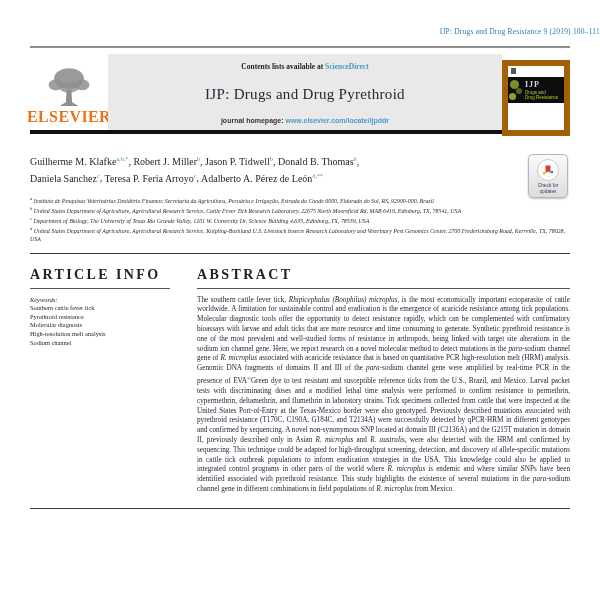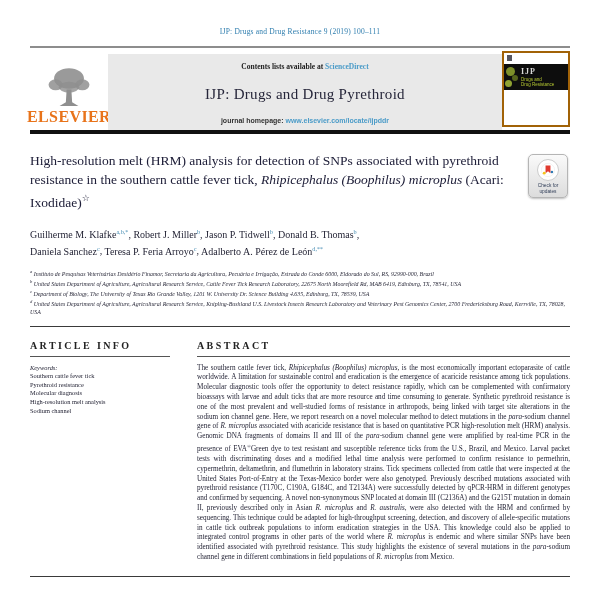--- a/index.html
+++ b/index.html
@@ -5,36 +5,36 @@
   * { margin:0; padding:0; box-sizing:border-box; }
   html,body { background:#fff; }
   .page {
     position:relative; width:600px; height:602px; margin:0 auto;
     background:#fff; overflow:hidden;
     font-family:"Liberation Serif","DejaVu Serif",serif; color:#1e1e30;
   }
   .inner { margin:0 30px; }
 
   
-  .citation { padding-top:27px; text-align:center; font-size:7.5px; color:#2e7dae; letter-spacing:.2px;font-family:Liberation Serif, serif; }
+  .citation { padding-top:27px; text-align:right; font-size:7.5px; color:#2e7dae; letter-spacing:.2px;font-family:Liberation Serif, serif; }
 
   
   .top-rule { margin-top:10px; border-top:2px solid #8d8d8d; }
   .banner { display:flex; align-items:stretch; height:82px; }
   .logo-col { width:78px; display:flex; flex-direction:column; align-items:center; justify-content:flex-end; padding-bottom:4px; background:#fff; }
   .logo-col svg { display:block; }
   .elsevier-word { font-size:16px; font-weight:bold; color:#e8731a; letter-spacing:.4px; margin-top:-2px; }
   .gray-col { flex:1; background:#e9e9e9; margin-top:6px; text-align:center; padding:8px 4px 6px; display:flex; flex-direction:column; justify-content:space-between; }
   .contents-line { font-size:7.5px; font-weight:600; color:#222; }
   .contents-line .link { color:#4a9bc8; }
   .journal-title { font-size:15px; color:#26263a; letter-spacing:.3px; }
   .homepage-line { font-family:"Liberation Sans",sans-serif; font-size:7px; font-weight:bold; color:#333; }
   .homepage-line .link { color:#4a9bc8; }
   .cover-col { width:68px; display:flex; justify-content:flex-end; }
-  .cover { width:76px; height:76px; margin-top:3px; border:2px solid #a16207; background:#fff; position:relative; }
+  .cover { width:76px; height:76px; margin-top:12px; border:6px solid #a16207; background:#fff; position:relative; }
   .cover-mark { position:absolute; top:2px; left:3px; width:5px; height:6px; background:#55555f; }
   .cover-band { position:absolute; top:11px; left:0; right:0; height:26px; background:#0d0d0d; overflow:hidden; }
   .cover-band .c1 { position:absolute; left:2px; top:3px; width:9px; height:9px; border-radius:50%; background:#7d8f2a; }
   .cover-band .c2 { position:absolute; left:8px; top:11px; width:6px; height:6px; border-radius:50%; background:#55631c; }
   .cover-band .c3 { position:absolute; left:1px; top:16px; width:7px; height:7px; border-radius:50%; background:#8fa232; }
   .cover-ijp { position:absolute; left:17px; top:3px; color:#d8d8d8; font-size:8px; font-weight:bold; letter-spacing:1px; }
   .cover-sub { position:absolute; left:17px; top:13px; color:#b5c832; font-size:4.5px; line-height:5px; font-family:"Liberation Sans",sans-serif; }
   .black-bar { height:4px; background:#111; }
 
   
@@ -51,21 +51,21 @@
   .authors { margin-top:13px; font-size:10px; line-height:13px; color:#1e1e30; }
   .authors sup { font-size:6.2px; color:#4a8fb5; }
   .affiliations { margin-top:10px; font-size:5.9px; line-height:8px; font-style:italic; color:#2a2a3a; }
   .affiliations sup { font-size:4.5px; }
 
   
   .section-rule { margin-top:10px; border-top:1.5px solid #3a3a3a; }
   .cols { display:flex; padding-top:13px; }
   .col-left { width:153px; flex:none; }
   .col-right { flex:1; margin-left:14px; }
-  .sec-heading { font-size:10px; font-weight:bold; letter-spacing:2.4px; color:#222; }
+  .sec-heading { font-size:14px; font-weight:bold; letter-spacing:2.4px; color:#222; }
   .head-rule { margin-top:5px; border-top:1.2px solid #555; }
   .col-left .head-rule { width:140px; }
   .kw-label { margin-top:7px; font-size:6.4px; font-style:italic; line-height:8.6px; }
   .kw { font-size:6.4px; line-height:8.6px; }
   .abstract-text { margin-top:7px; font-size:7.2px; line-height:9.8px; text-align:justify; color:#1e1e30; }
   .abstract-text .it { font-style:italic; }
   .abstract-text .sp { font-size:5px; vertical-align:super; }
   .bottom-rule { margin-top:13px; border-top:1.2px solid #3a3a3a; }
 </style>
 </head>
@@ -117,23 +117,20 @@
               <span>Drug Resistance</span>
             </div>
           </div>
         </div>
       </div>
     </div>
 
     <div class="black-bar"></div>
 
     <div class="title-wrap">
-      <div class="article-title">
-        <span>High-resolution melt (HRM) analysis for detection of SNPs associated with pyrethroid resistance in the southern cattle fever tick, </span><i>Rhipicephalus (Boophilus) microplus</i><span> (Acari: Ixodidae)</span><span class="sp-mark">☆</span>
-      </div>
       <div class="badge">
         <div class="badge-circle">
           <svg width="14" height="14" viewBox="0 0 20 20">
             <circle cx="10" cy="10" r="9.5" fill="#ffffff" stroke="#dddddd" stroke-width="0.5"></circle>
             <path d="M6.5 3.5 h7 v11 l-3.5 -2.6 -3.5 2.6 z" fill="#e03a2f"></path>
             <circle cx="4.6" cy="14.6" r="2" fill="#f5c518"></circle>
             <circle cx="15.6" cy="12.8" r="1.8" fill="#2a7ab5"></circle>
           </svg>
         </div>
         <div class="badge-text">

